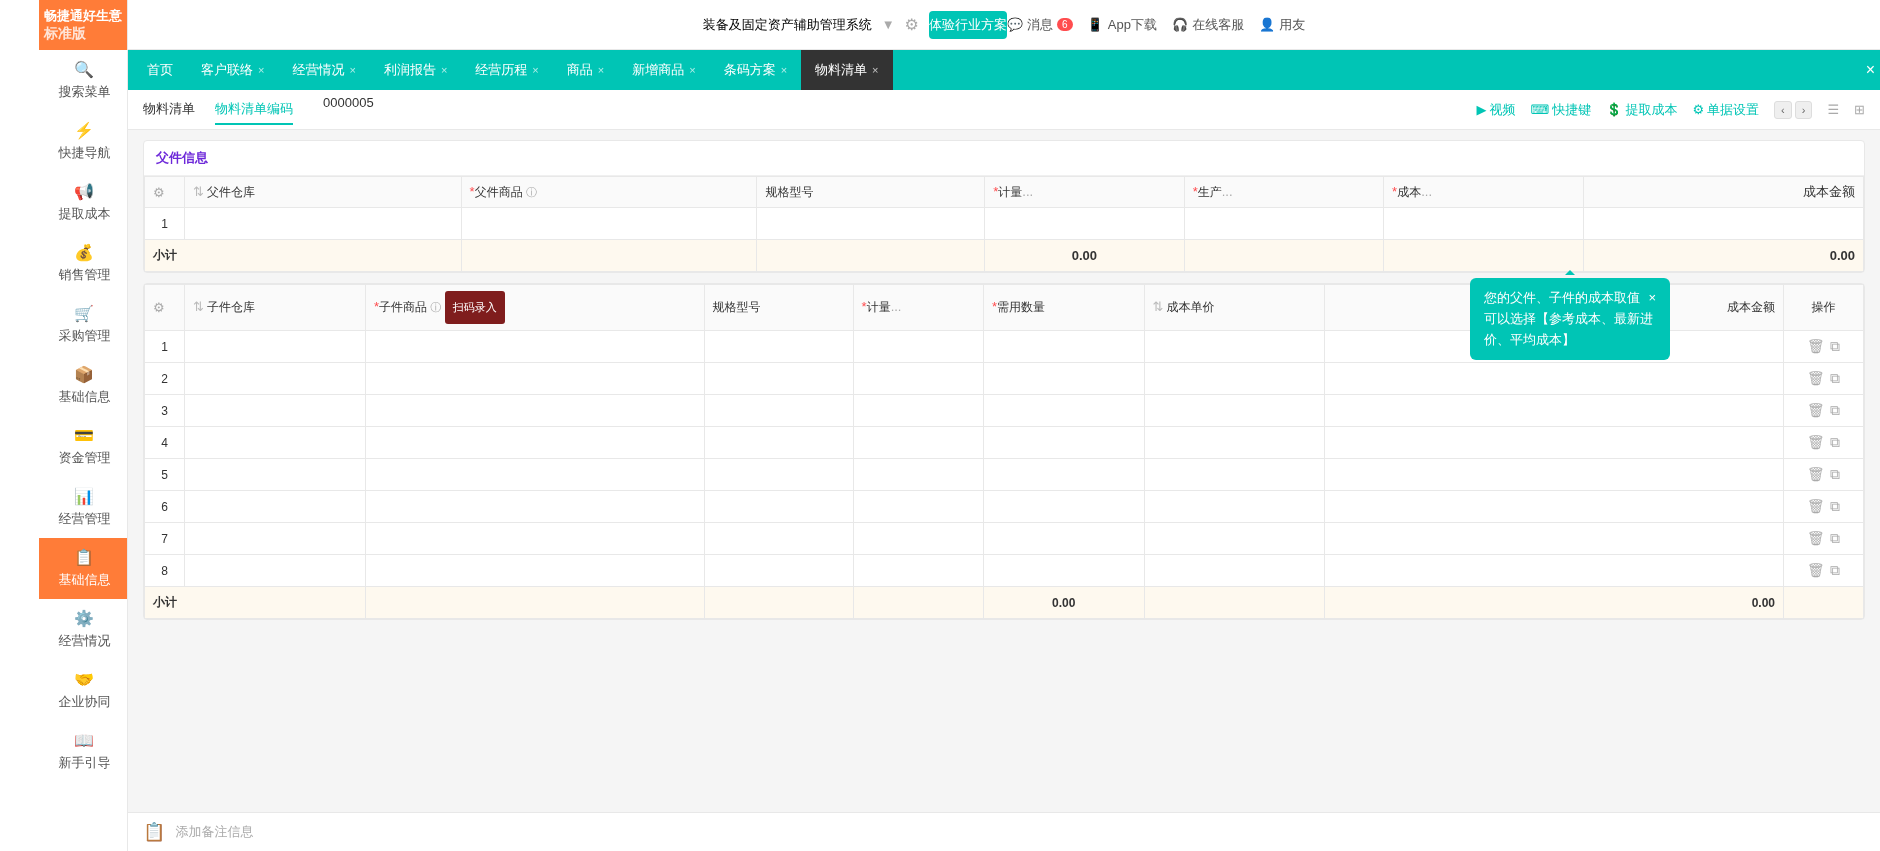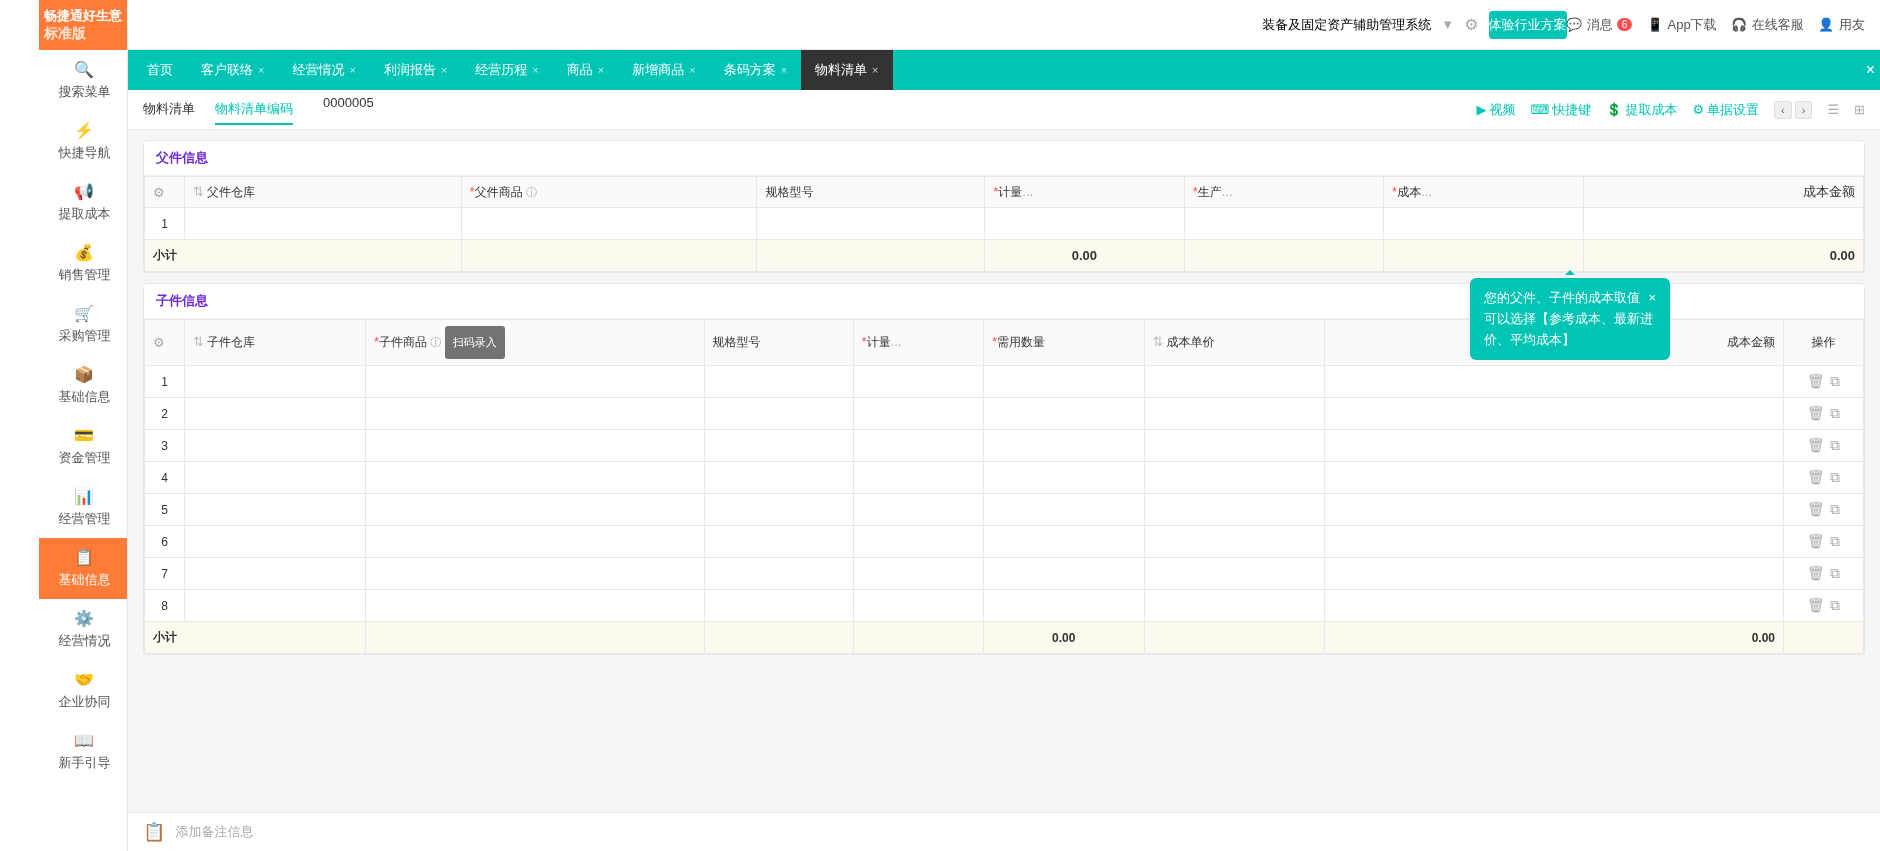--- a/index.html
+++ b/index.html
@@ -48,21 +48,21 @@
       position: absolute;
       top: 0;
       left: 128px;
       right: 0;
       height: 50px;
       background: #fff;
       display: flex;
       align-items: center;
       padding: 0 15px;
       border-bottom: 1px solid #e8e8e8;
-      justify-content: flex-end;
+      justify-content: center;
       z-index: 10;
     }
     .topbar-left { display: flex; align-items: center; gap: 10px; }
     .topbar-btn {
       background: #00c5b5;
       color: #fff;
       border: none;
       border-radius: 4px;
       padding: 5px 0;
       cursor: pointer;
@@ -165,21 +165,21 @@
       font-size: 12px;
       height: 32px;
     }
     .data-table tr.subtotal td {
       background: #fef9ef;
       font-weight: bold;
     }
     .required { color: #ff4d4f; }
     .th-icon { color: #bbb; margin-right: 3px; cursor: pointer; }
     .scan-btn {
-      background: #737373;
+      background: #7f1d1d;
       color: #fff;
       border: none;
       border-radius: 3px;
       padding: 9px 8px;
       font-size: 11px;
       cursor: pointer;
     }
     .row-num { color: #999; text-align: center; }
     .action-icons { display: flex; gap: 5px; justify-content: center; }
     .action-icon { cursor: pointer; color: #aaa; font-size: 14px; }
@@ -443,21 +443,20 @@
             <td></td>
             <td style="text-align:right;">
               <span>0.00</span>
             </td>
           </tr>
         </tbody>
       </table>
     </div>
 
     <div class="section">
-      <div class="section-title">子件信息</div>
       <table class="data-table">
         <thead>
           <tr>
             <th style="width:40px;">
               <span class="gear-icon">⚙</span>
             </th>
             <th>
               <span class="th-icon">⇅</span>子件仓库
             </th>
             <th>

